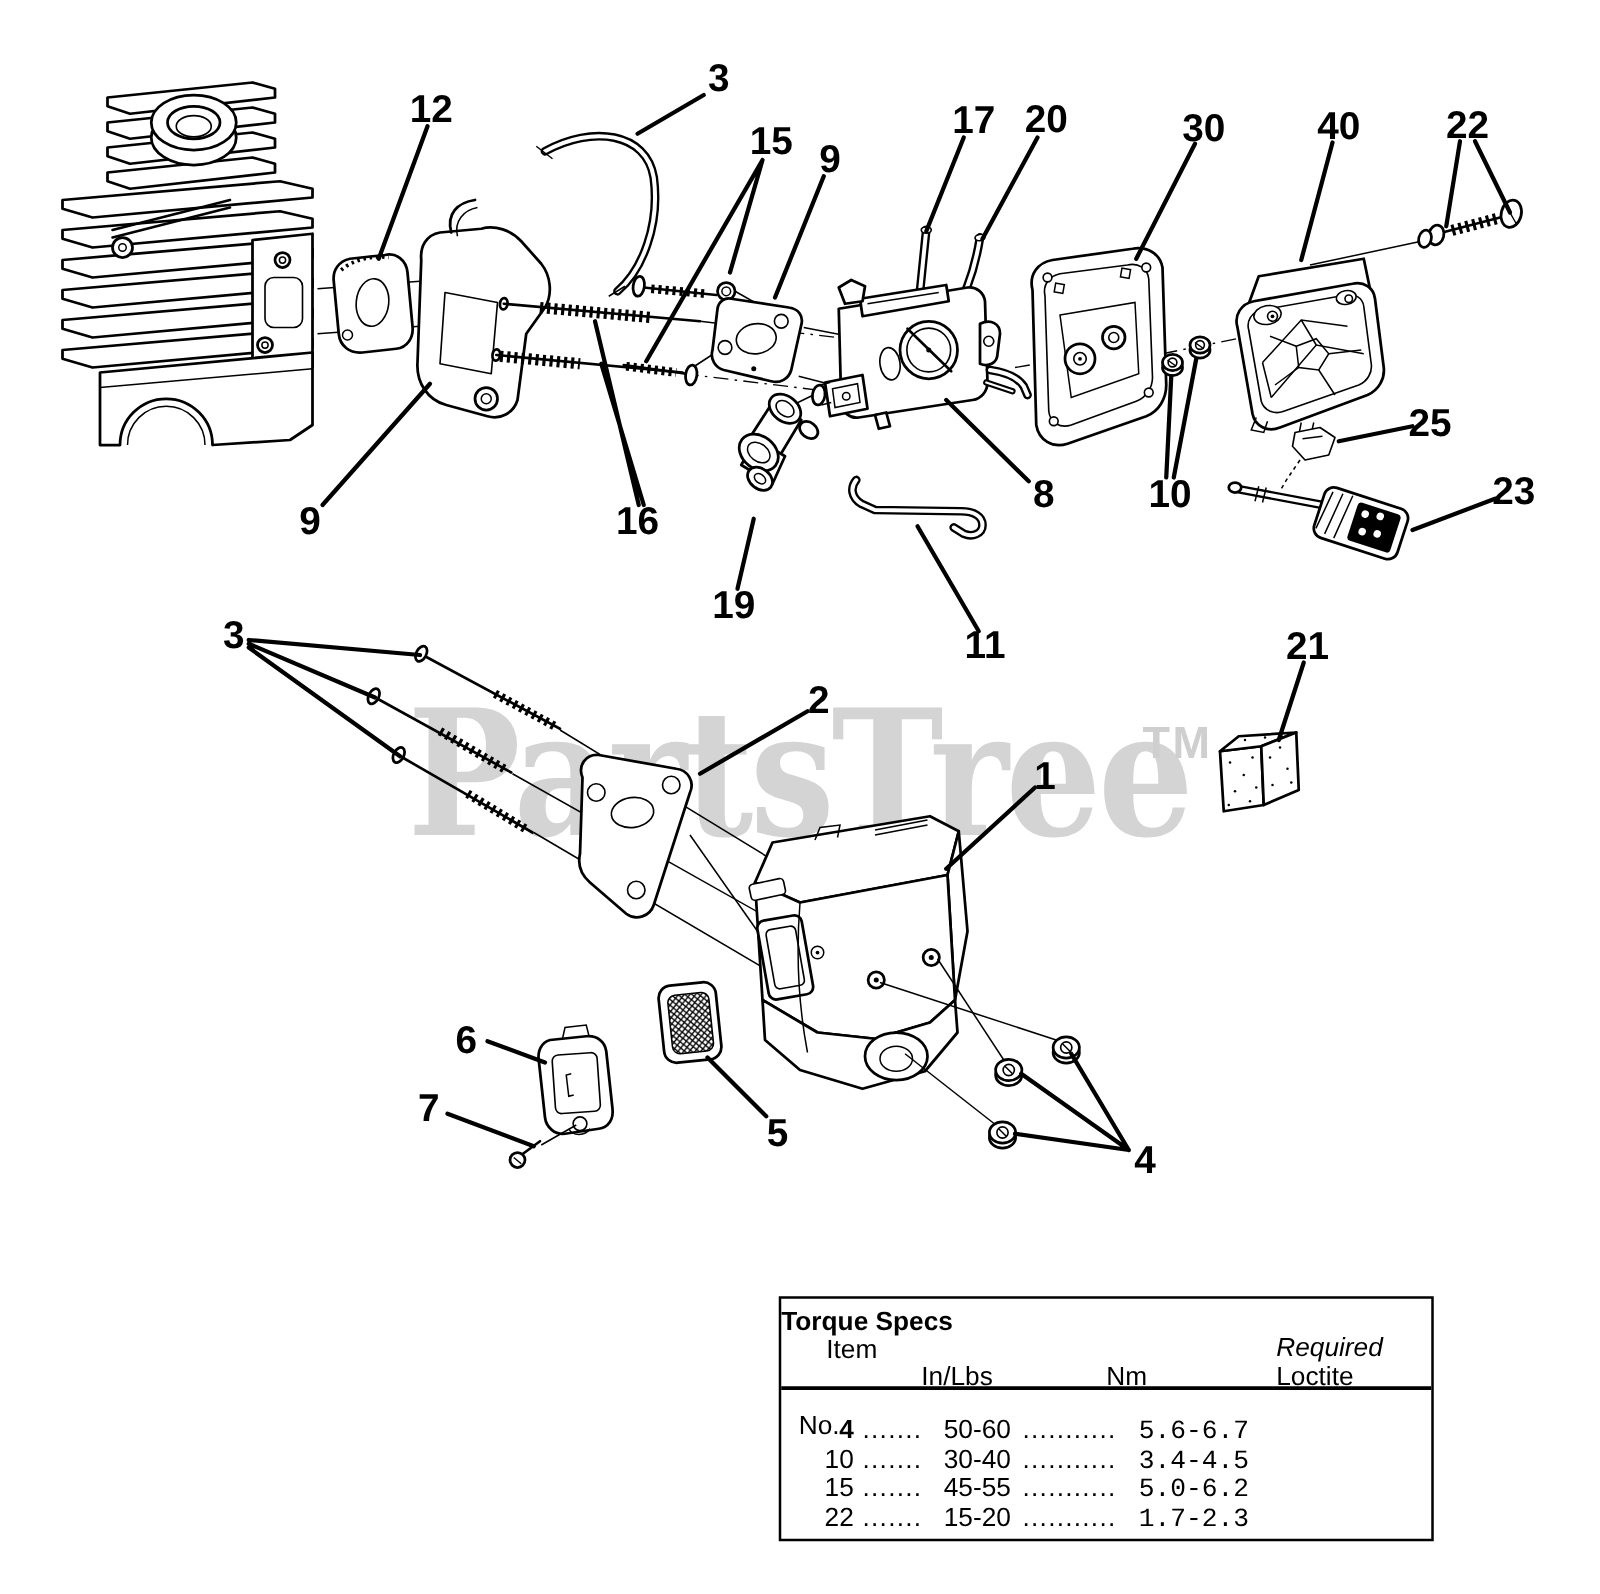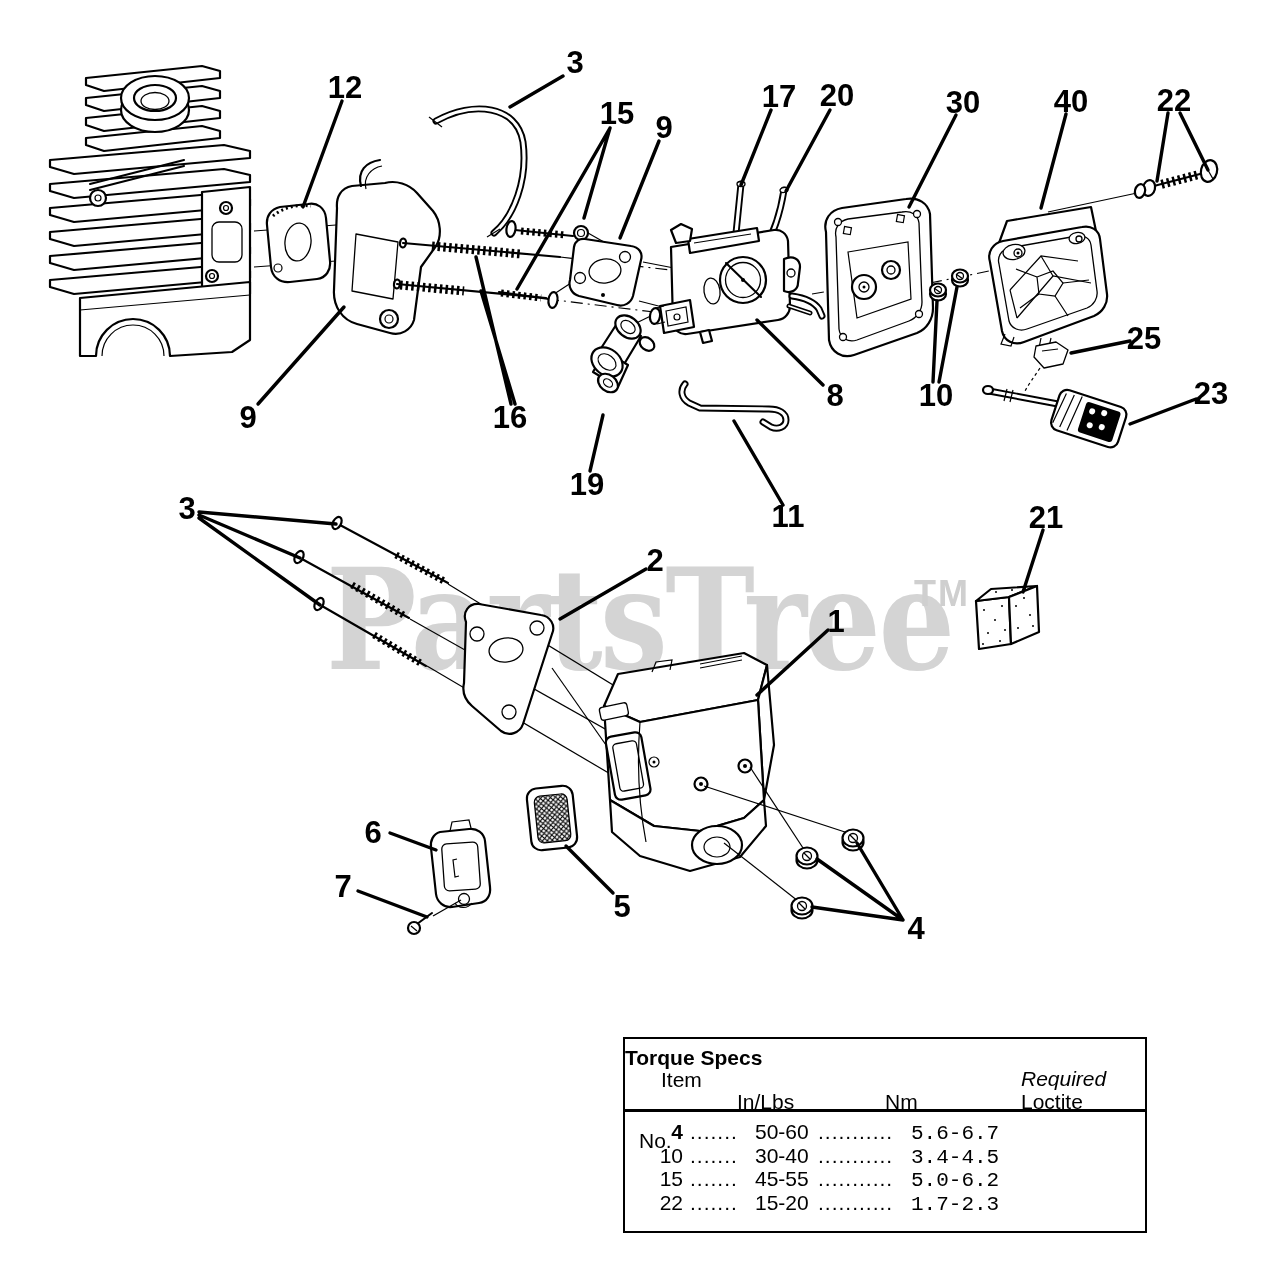--- a/index.html
+++ b/index.html
@@ -45,21 +45,21 @@
   .h-inlbs{left:112px;top:52px;}
   .h-nm{left:260px;top:52px;}
   .h-req1{left:396px;top:29px;font-style:italic;}
   .h-req2{left:396px;top:52px;}
   .tt-rows{position:absolute;left:0;top:82px;width:100%;}
   .tt-row{display:flex;align-items:baseline;height:23.5px;padding-left:12px;}
   .c-item{width:46px;text-align:right;}
   .c-d{margin:0 7px;letter-spacing:1px;overflow:hidden;white-space:nowrap;}
   .c-d1{width:58px;}
   .c-d2{width:86px;}
-  .c-il{width:56px;}
+  .c-il{width:56px;margin-top:12px;}
   .c-nm{white-space:nowrap;font-family:Liberation Mono, monospace;}
   .tt-row:first-child .c-item{font-weight:bold;}
 </style>
 </head>
 <body>
 
 <div class="stage">
 
   <div class="watermark">
     <span class="wm-text">PartsTree</span>

